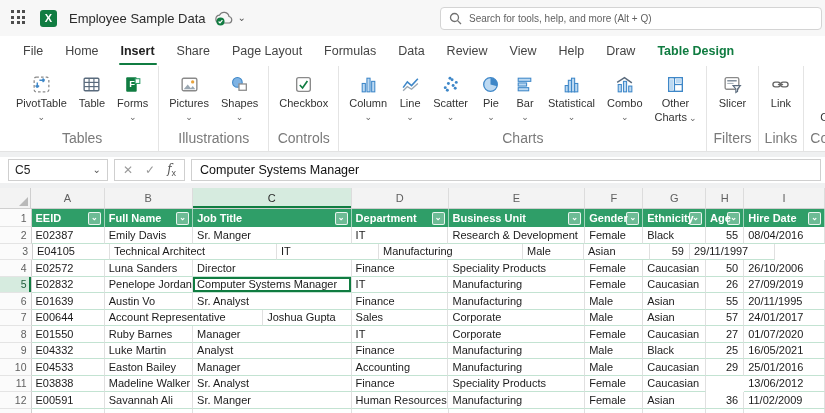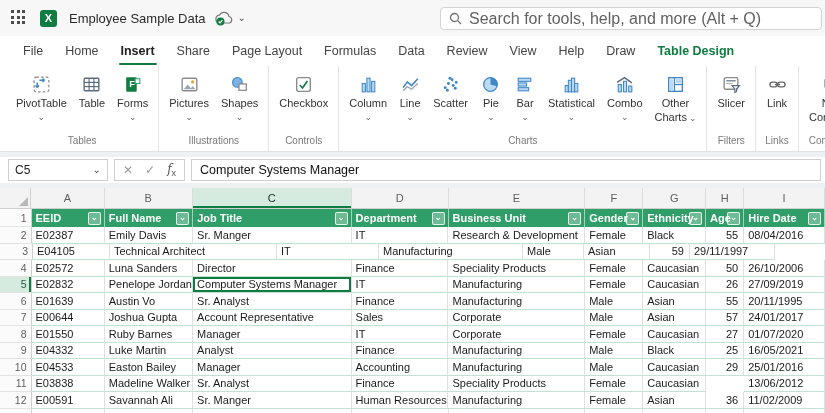--- a/index.html
+++ b/index.html
@@ -14,41 +14,41 @@
   .waffle{ width:16px; height:16px; margin-left:11px; display:grid;
     grid-template-columns:repeat(3,3px); grid-template-rows:repeat(3,3px); gap:2.5px; cursor:pointer;}
   .waffle i{ background:#4c4c4c; }
   .xl-icon{ width:17px; height:17px; margin-left:13px; background:var(--accent); border-radius:3px;
     color:#fff; font-weight:bold; font-size:11px; display:flex; align-items:center; justify-content:center;}
   .doc-title{ margin-left:12px; font-size:13px; color:#2b2b2b; }
   .cloud{ margin-left:8px; display:flex; align-items:center; }
   .chev{ color:#555; font-size:10px; margin-left:4px; line-height:1; }
   .searchbox{ position:absolute; left:440px; top:7px; width:382px; height:23px; background:#fff;
     border:1px solid #d4d4d4; border-radius:4px; display:flex; align-items:center; padding:0 8px; }
-  .searchbox span{ color:#616161; font-size:16px; margin-left:7px; white-space:nowrap; }
+  .searchbox span{ color:#616161; font-size:10px; margin-left:7px; white-space:nowrap; }
   
   .menubar{ height:30px; background:#fff; display:flex; align-items:stretch; padding-left:12px; }
   .menu-item{ position:relative; display:flex; align-items:center; padding:0 11px; font-size:12.5px;
     color:#444; cursor:pointer; white-space:nowrap; }
   .menu-item.active{ color:#222; font-weight:bold; }
   .menu-item.active::after{ content:""; position:absolute; left:9px; right:9px; bottom:1px;
     height:2.5px; background:var(--accent); border-radius:2px; }
   .menu-item.contextual{ color:var(--accent); font-weight:bold; }
   
   .ribbon{ height:86px; background:#fff; border-bottom:1px solid #e3e3e3; display:flex; padding-left:6px; }
   .ribbon-group{ display:flex; flex-direction:column; align-items:center; padding:4px 4px 2px 4px;
     border-right:1px solid #e4e4e4; }
   .rg-buttons{ display:flex; flex:1; align-items:flex-start; }
   .ribbon-btn{ display:flex; flex-direction:column; align-items:center; padding:3px 6px 0 6px;
     cursor:pointer; border-radius:3px; min-width:34px; }
   .rb-icon{ height:22px; display:flex; align-items:center; }
   .rb-lines{ font-size:11px; color:#333; text-align:center; line-height:1.25; margin-top:2px; white-space:nowrap;}
   .rb-chev{ font-size:9px; color:#666; line-height:1; margin-top:2px; }
   .chev-inline{ font-size:9px; color:#666; margin-left:2px; }
-  .rg-label{ font-size:10px; color:#7a7a7a; padding:2px 2px 3px 2px; white-space:nowrap; }
+  .rg-label{ font-size:14px; color:#7a7a7a; padding:2px 2px 3px 2px; white-space:nowrap; }
   
   .fb-band{ height:5px; background:#eff0f1; }
   .formulabar{ height:26px; background:#fff; display:flex; align-items:center; padding:0 4px 0 8px; }
   .fb-box{ height:22px; border:1px solid #cfcfcf; border-radius:0; background:#fff; display:flex; align-items:center; }
   .namebox{ width:100px; padding:0 6px; font-size:12px; justify-content:space-between; }
   .fb-icons{ margin-left:6px; padding:0 8px; gap:12px; color:#9a9a9a; font-size:12px; }
   .fb-fx{ color:#555; font-size:12px; }
   .fb-fx i{ font-family:"DejaVu Serif", serif; }
   .fb-fx sub{ font-size:9px; }
   .fb-input{ flex:1; margin-left:6px; padding:0 8px; font-size:12.5px; color:#111; overflow:hidden; white-space:nowrap; }
@@ -520,22 +520,22 @@
       <div class="dcell" style="width: 102px;">Finance</div>
       <div class="dcell" style="width: 144px;">Manufacturing</div>
       <div class="dcell" style="width: 61px;">Male</div>
       <div class="dcell" style="width: 66px;">Asian</div>
       <div class="dcell num" style="width: 40px;">55</div>
       <div class="dcell" style="width: 85px;">20/11/1995</div>
     </div>
     <div class="g-row drow">
       <div class="rownum">7</div>
       <div class="dcell" style="width: 77px;">E00644</div>
+      <div class="dcell" style="width: 167px;">Account Representative</div>
       <div class="dcell" style="width: 93px;">Joshua Gupta</div>
-      <div class="dcell" style="width: 167px;">Account Representative</div>
       <div class="dcell" style="width: 102px;">Sales</div>
       <div class="dcell" style="width: 144px;">Corporate</div>
       <div class="dcell" style="width: 61px;">Male</div>
       <div class="dcell" style="width: 66px;">Asian</div>
       <div class="dcell num" style="width: 40px;">57</div>
       <div class="dcell" style="width: 85px;">24/01/2017</div>
     </div>
     <div class="g-row drow">
       <div class="rownum">8</div>
       <div class="dcell" style="width: 77px;">E01550</div>

